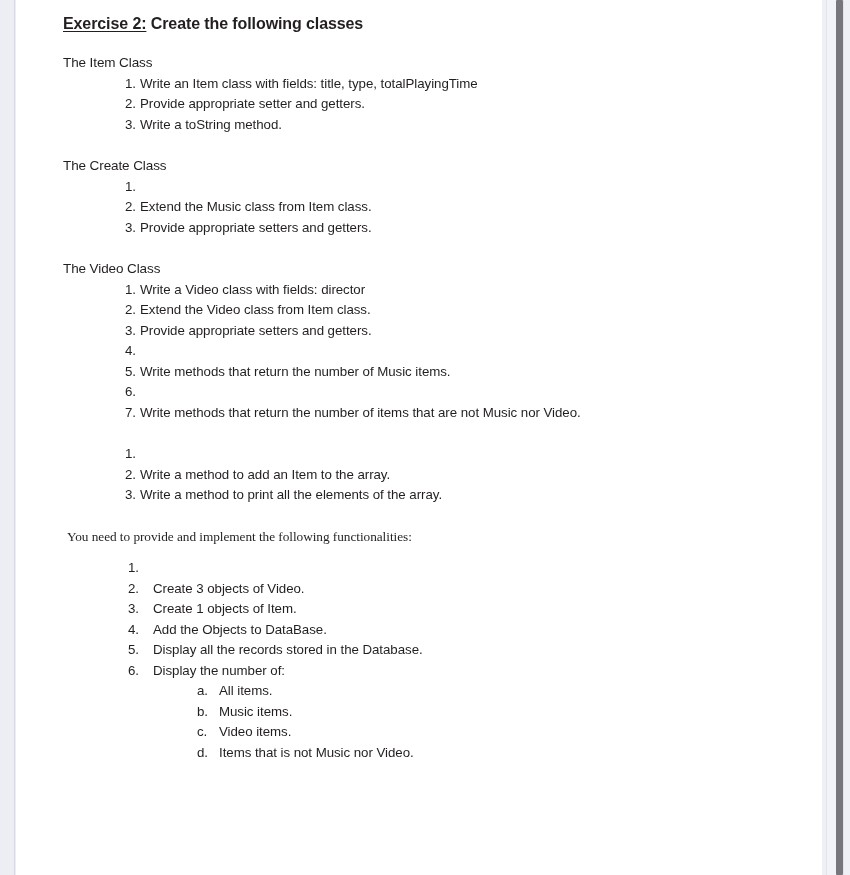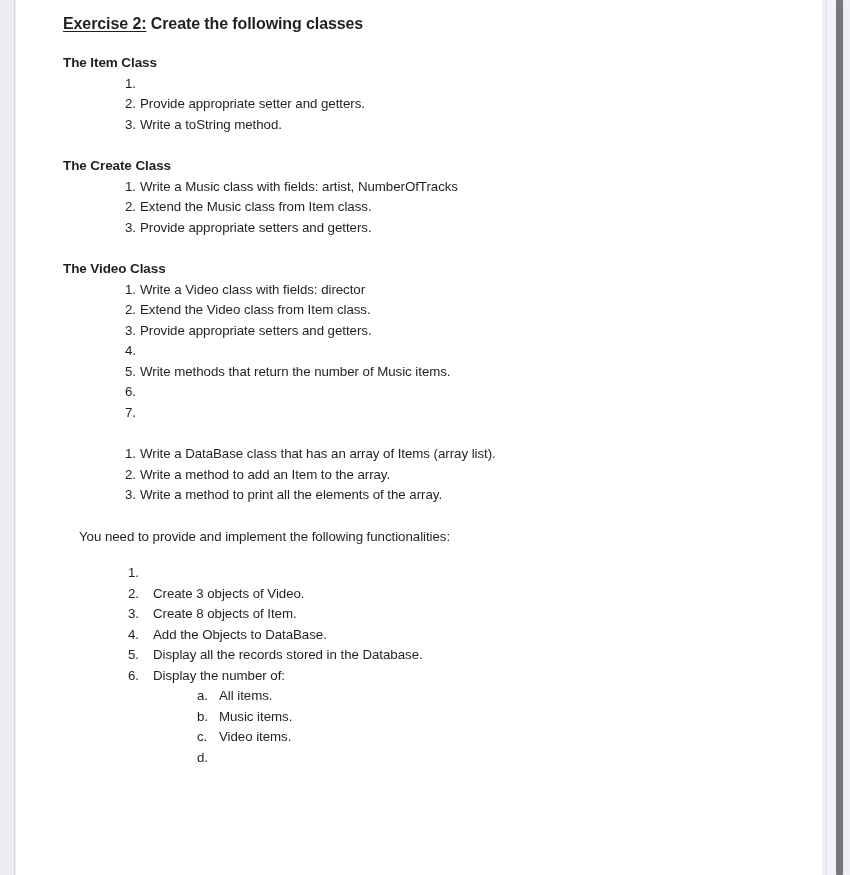--- a/index.html
+++ b/index.html
@@ -96,33 +96,34 @@
 
   .section {
     margin-top: 21px;
   }
   .section.first {
     margin-top: 19px;
   }
 
   .section-heading {
     font-size: 13.5px;
-    font-weight: bold;
+    font-weight: normal;
     line-height: 20.5px;
     letter-spacing: -0.1px;
     margin: 0;
     white-space: nowrap;
   }
 
   .section-intro {
     font-size: 13.3px;
     line-height: 20.5px;
     letter-spacing: -0.05px;
-    margin: 16px;
+    margin: 4px;
     white-space: nowrap;
+    font-family: Liberation Serif, serif;
   }
 
   
   .olist {
     margin: 0;
     padding: 0;
     list-style: none;
   }
   .olist li {
     display: flex;
@@ -175,37 +176,37 @@
       <p class="doc-title">
         <span class="underlined">Exercise 2:</span><span> Create the following classes</span>
       </p>
 
       <div id="sections-host">
           <div class="section first">
             <p class="section-heading">The Item Class</p>
             <ul class="olist tight">
               <li>
                 <span class="marker">1.</span>
+                <span class="text">Write an Item class with fields: title, type, totalPlayingTime</span>
               </li>
               <li>
                 <span class="marker">2.</span>
                 <span class="text">Provide appropriate setter and getters.</span>
               </li>
               <li>
                 <span class="marker">3.</span>
                 <span class="text">Write a toString method.</span>
               </li>
             </ul>
           </div>
           <div class="section">
             <p class="section-heading">The Create Class</p>
             <ul class="olist tight">
               <li>
                 <span class="marker">1.</span>
-                <span class="text">Write a Music class with fields: artist, NumberOfTracks</span>
               </li>
               <li>
                 <span class="marker">2.</span>
                 <span class="text">Extend the Music class from Item class.</span>
               </li>
               <li>
                 <span class="marker">3.</span>
                 <span class="text">Provide appropriate setters and getters.</span>
               </li>
             </ul>
@@ -230,28 +231,28 @@
               </li>
               <li>
                 <span class="marker">5.</span>
                 <span class="text">Write methods that return the number of Music items.</span>
               </li>
               <li>
                 <span class="marker">6.</span>
               </li>
               <li>
                 <span class="marker">7.</span>
+                <span class="text">Write methods that return the number of items that are not Music nor Video.</span>
               </li>
             </ul>
           </div>
           <div class="section">
             <ul class="olist tight">
               <li>
                 <span class="marker">1.</span>
-                <span class="text">Write a DataBase class that has an array of Items (array list).</span>
               </li>
               <li>
                 <span class="marker">2.</span>
                 <span class="text">Write a method to add an Item to the array.</span>
               </li>
               <li>
                 <span class="marker">3.</span>
                 <span class="text">Write a method to print all the elements of the array.</span>
               </li>
             </ul>
@@ -261,21 +262,21 @@
             <ul class="olist spaced">
               <li>
                 <span class="marker">1.</span>
               </li>
               <li>
                 <span class="marker">2.</span>
                 <span class="text">Create 3 objects of Video.</span>
               </li>
               <li>
                 <span class="marker">3.</span>
-                <span class="text">Create 8 objects of Item.</span>
+                <span class="text">Create 1 objects of Item.</span>
               </li>
               <li>
                 <span class="marker">4.</span>
                 <span class="text">Add the Objects to DataBase.</span>
               </li>
               <li>
                 <span class="marker">5.</span>
                 <span class="text">Display all the records stored in the Database.</span>
               </li>
               <li>
@@ -291,20 +292,21 @@
               <li>
                 <span class="marker">b.</span>
                 <span class="text">Music items.</span>
               </li>
               <li>
                 <span class="marker">c.</span>
                 <span class="text">Video items.</span>
               </li>
               <li>
                 <span class="marker">d.</span>
+                <span class="text">Items that is not Music nor Video.</span>
               </li>
             </ul>
           </div>
         </div>
 
     </div>
   </div>
 
   <div class="gutter-right">
     <div class="scroll-track">

